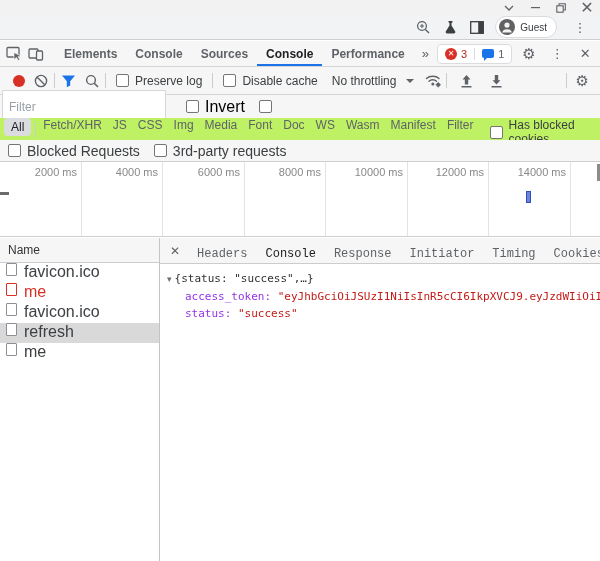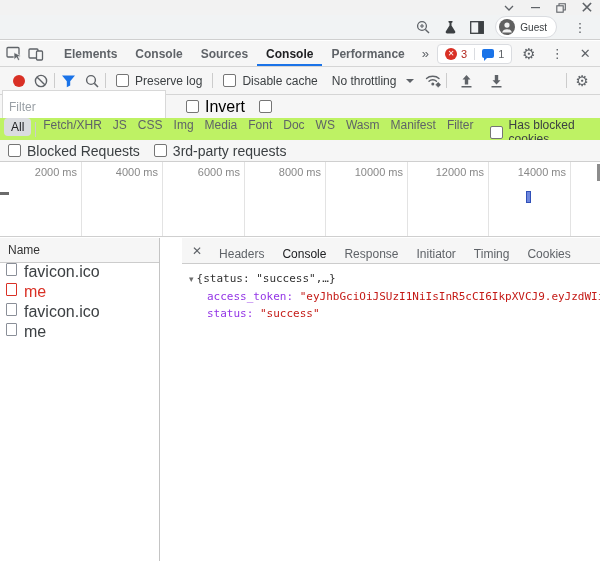--- a/index.html
+++ b/index.html
@@ -68,37 +68,37 @@
   
   .timeline{top:162px;height:75px;background:#fff;border-bottom:1px solid #cfcfcf;}
   .gridline{position:absolute;top:0;bottom:0;width:1px;background:#e3e3e3;}
   .tick-label{position:absolute;top:4px;width:62px;text-align:right;font-size:11px;color:#888;}
   .tl-dash{position:absolute;left:0;top:30px;width:9px;height:3px;background:#6b6b6b;}
   .tl-bar{position:absolute;left:526px;top:29px;width:5px;height:12px;background:#6d86dd;
     border:1px solid #3050b8;box-sizing:border-box;}
   .tl-handle{position:absolute;right:0;top:2px;width:3px;height:17px;background:#8c8c8c;}
 
   
-  .main{top:238px;bottom:0;display:flex;gap:22px;}
+  .main{top:238px;bottom:0;display:flex;}
   .left-pane{width:160px;flex:none;border-right:1px solid #c4c4c4;display:flex;flex-direction:column;
     box-sizing:border-box;}
   .name-header{height:25px;flex:none;background:#f6f6f6;border-bottom:1px solid #ccc;
     font-size:12px;color:#333;display:flex;align-items:center;padding-left:8px;box-sizing:border-box;}
   .req-row{height:20px;flex:none;display:flex;padding-left:6px;font-size:16px;
     color:#3c4043;}
   .req-row.selected{background:#d9d9d9;}
   .file-ic{width:9px;height:11px;border:1px solid #8a8f98;border-radius:1px;background:#fff;
     margin-right:7px;flex:none;}
   .req-row.error{color:#d93025;}
   .req-row.error .file-ic{border-color:#d93025;}
 
   .right-pane{flex:1;min-width:0;display:flex;flex-direction:column;overflow:hidden;}
   .detail-tabs{height:25px;flex:none;background:#f6f6f6;border-bottom:1px solid #ccc;
     display:flex;align-items:stretch;font-size:12px;color:#5f6368;}
-  .detail-tab{display:flex;align-items:center;padding:16px 9px;}
+  .detail-tab{display:flex;align-items:center;padding:16px 9px;font-family:Liberation Mono, monospace;}
   .detail-tab.selected{color:#202124;box-shadow:inset 0 -2px 0 #1a73e8;}
   .detail-close{display:flex;align-items:center;padding:0 8px 0 10px;font-size:12px;color:#5f6368;}
 
   .preview-body{flex:1;background:#fff;font-family:"DejaVu Sans Mono",monospace;font-size:11px;
     line-height:17px;color:#303030;padding:6px 0 0 7px;overflow:hidden;}
   .pv-line{white-space:nowrap;overflow:hidden;}
   .pv-indent{padding-left:18px;}
   .pv-tri{color:#6e6e6e;font-size:9px;margin-right:3px;font-family:"DejaVu Sans",sans-serif;}
   .pv-key{color:#9334e6;}
   .pv-str{color:#c41a16;}
@@ -324,20 +324,24 @@
       <span>favicon.ico</span>
     </div>
     <div class="req-row error">
       <span class="file-ic"></span>
       <span>me</span>
     </div>
     <div class="req-row">
       <span class="file-ic"></span>
       <span>favicon.ico</span>
     </div>
+    <div class="req-row selected">
+      <span class="file-ic"></span>
+      <span>refresh</span>
+    </div>
     <div class="req-row">
       <span class="file-ic"></span>
       <span>me</span>
     </div>
   </div>
 
   <div class="right-pane">
     <div class="detail-tabs">
       <span class="detail-close icon-font">✕</span>
       <span class="detail-tab">Headers</span>

